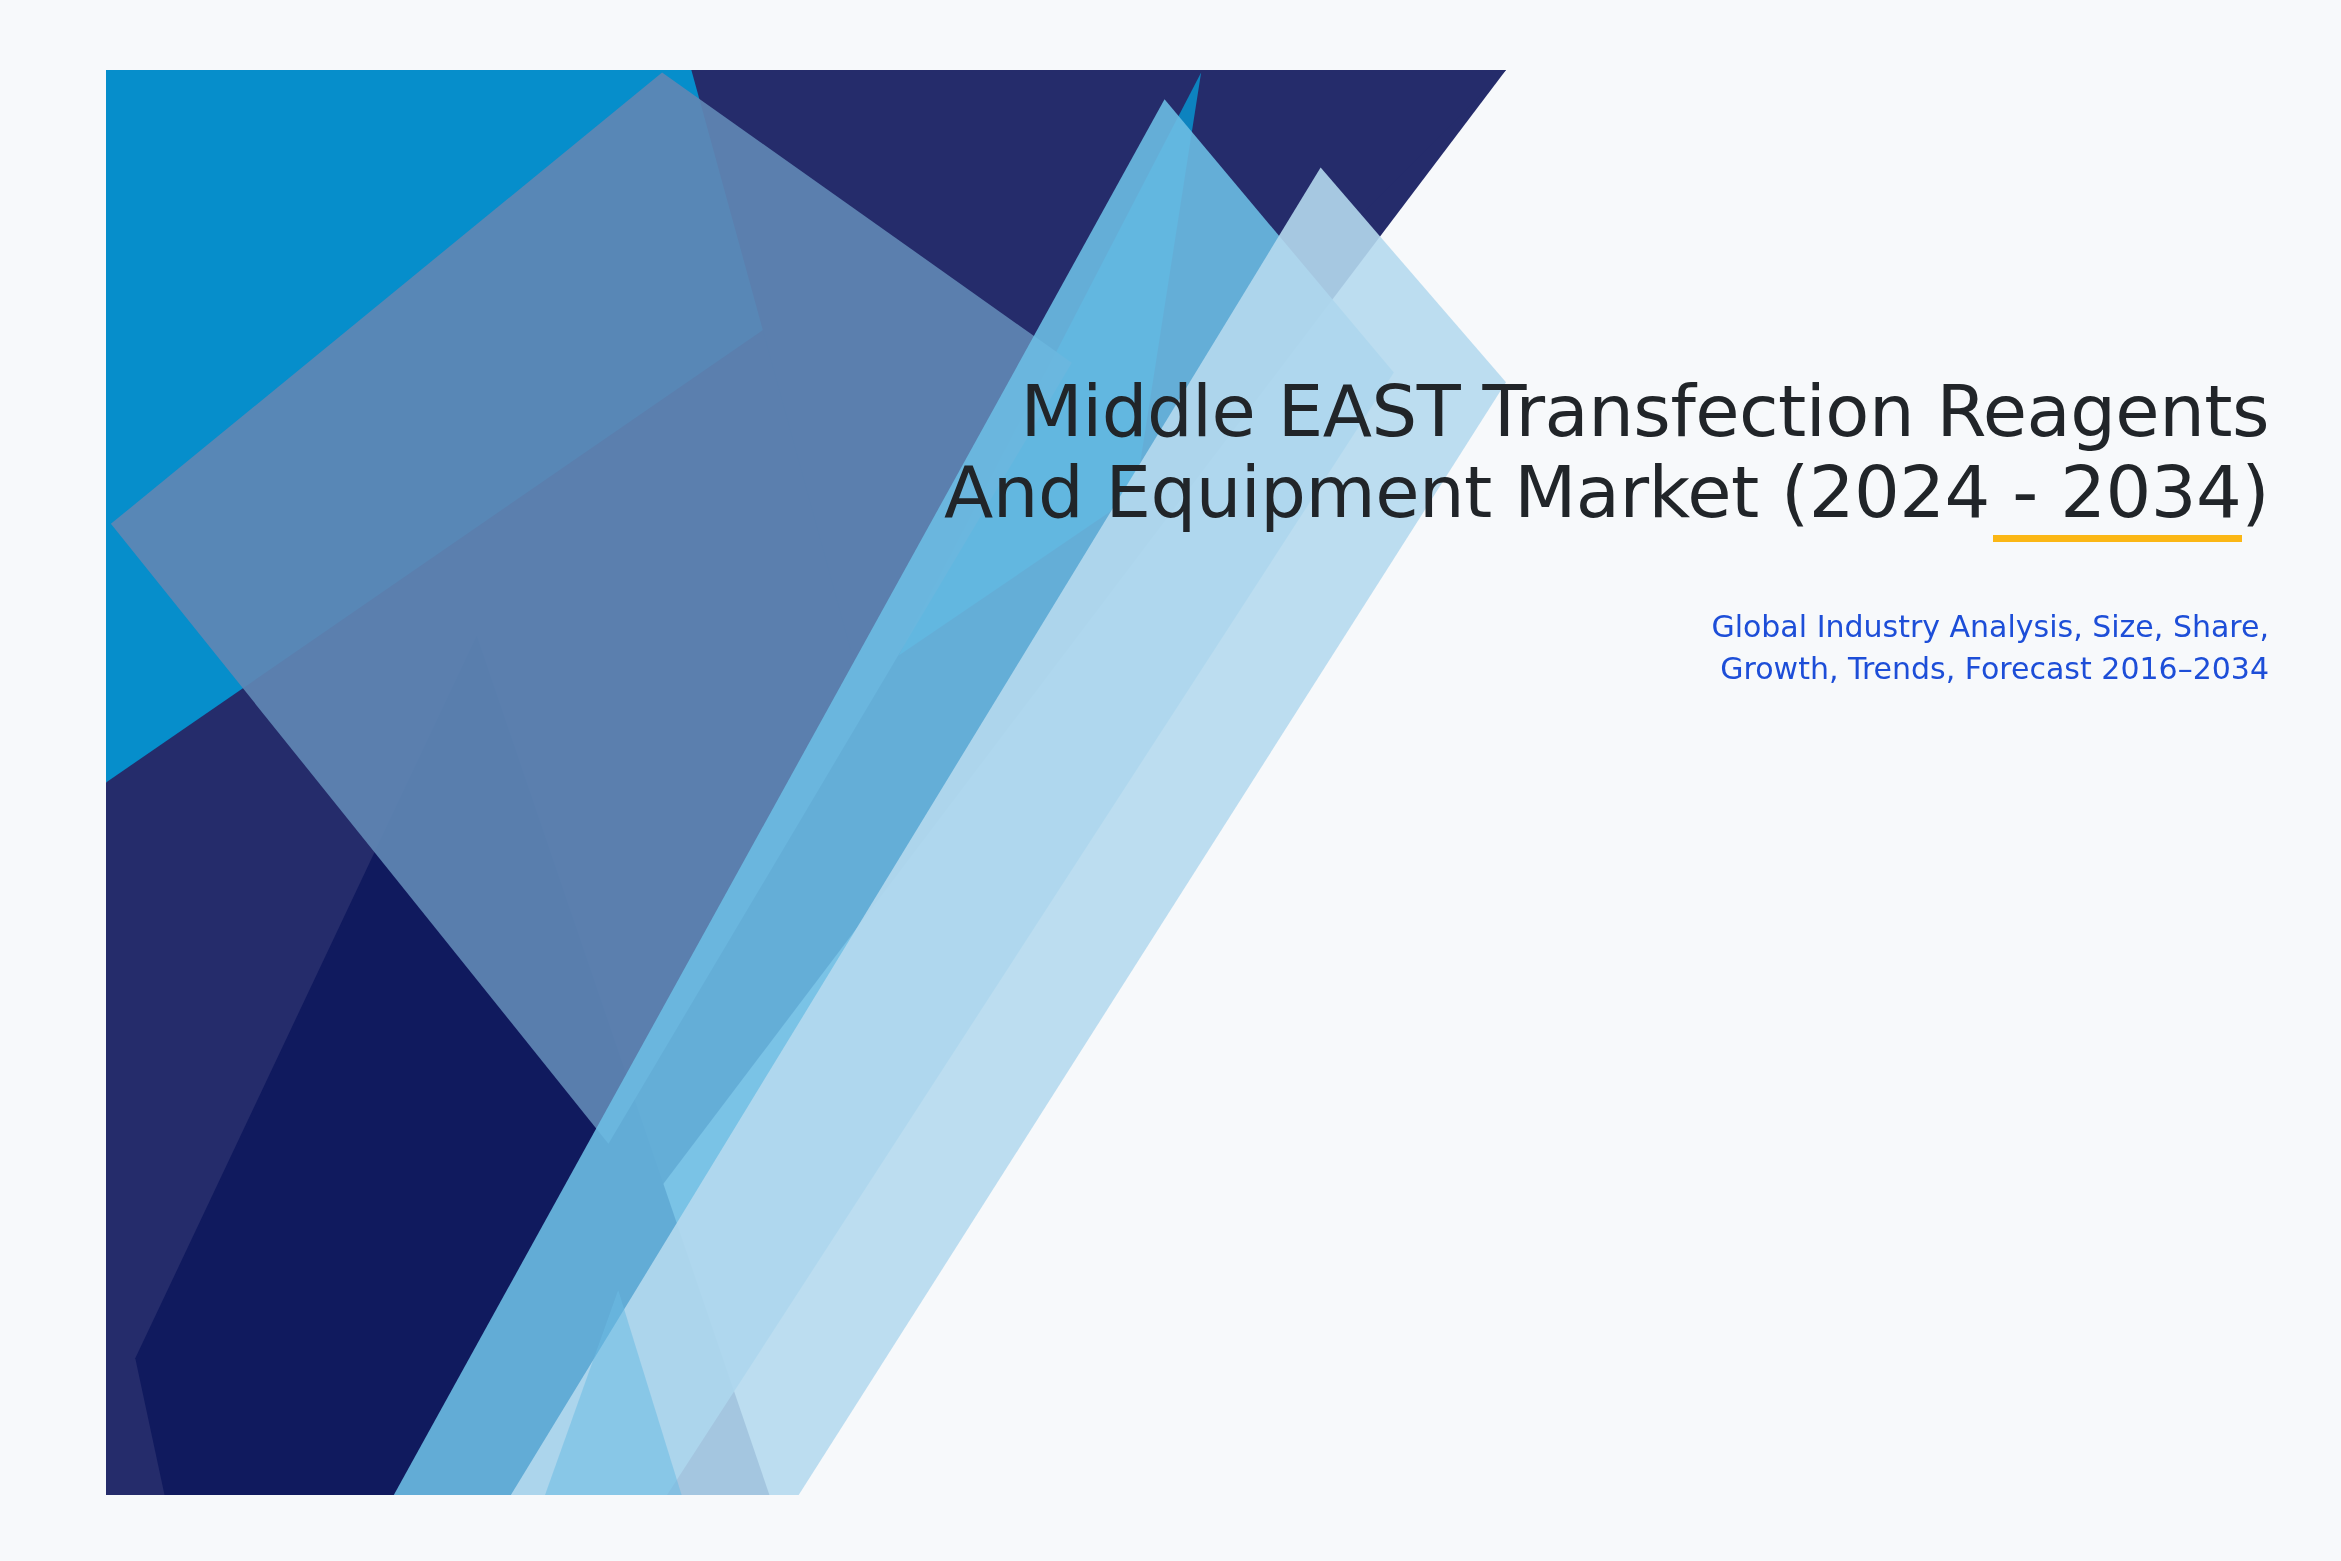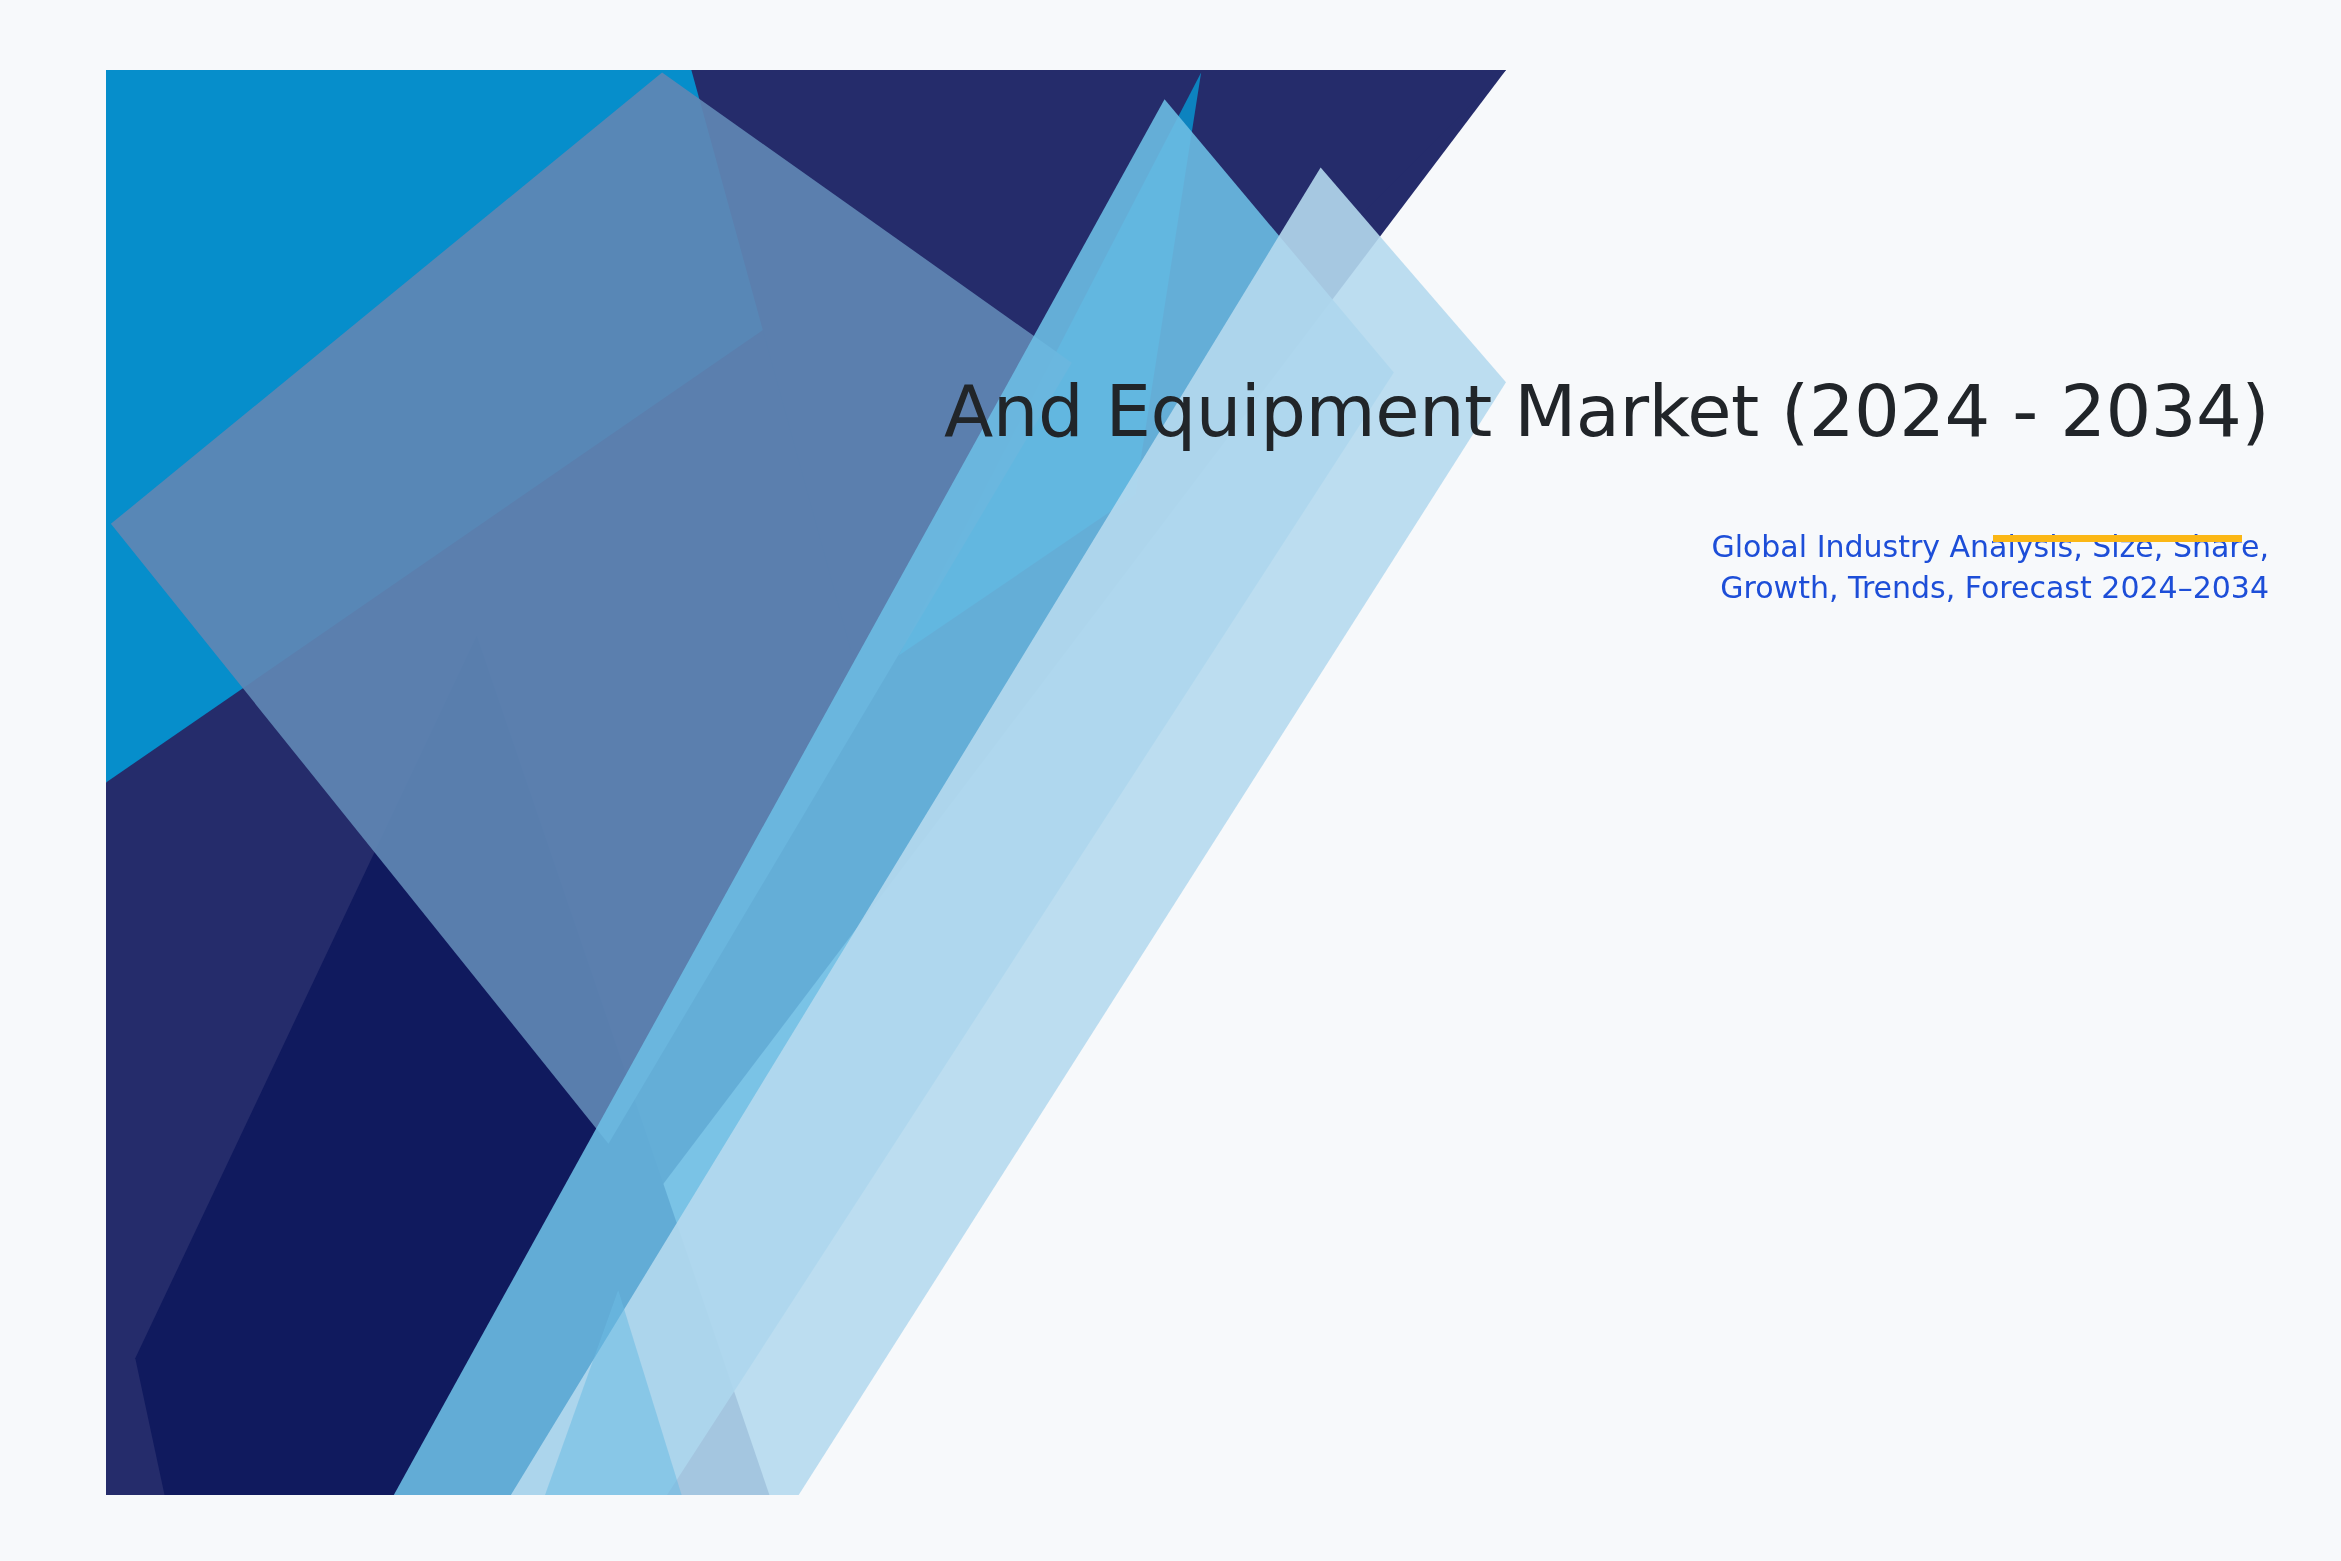--- a/index.html
+++ b/index.html
@@ -99,25 +99,26 @@
       <polygon points="2490,200 2870,640 1420,2920 830,2920" fill="#b5d9ee" fill-opacity="0.9"></polygon>
 
       <polygon points="900,2920 1180,2920 1050,2500" fill="#6cbce3" fill-opacity="0.55"></polygon>
 
     </svg>
   </div>
 
   <div id="text-block">
 
     <div id="title-wrap">
+      <span class="title-line">Middle EAST Transfection Reagents</span>
       <span class="title-line">And Equipment Market (2024 - 2034)</span>
       <span id="accent-underline"></span>
     </div>
 
     <div id="subtitle">
       <span class="sub-line">Global Industry Analysis, Size, Share,</span>
-      <span class="sub-line">Growth, Trends, Forecast 2024–2034</span>
+      <span class="sub-line">Growth, Trends, Forecast 2016–2034</span>
     </div>
 
   </div>
 
 </div>
 
 
 </body></html>

